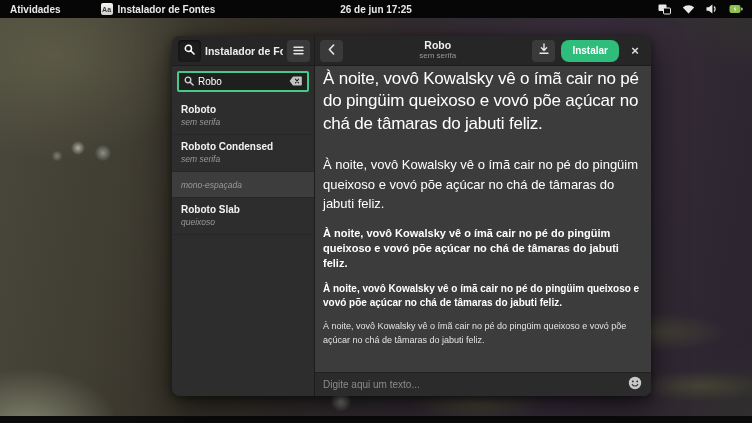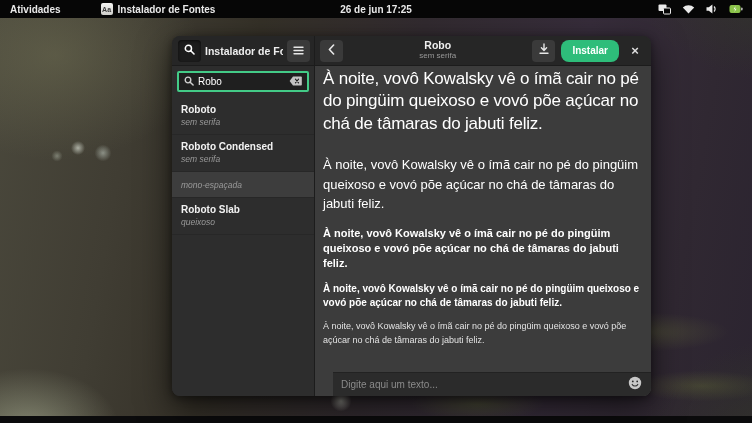--- a/index.html
+++ b/index.html
@@ -73,21 +73,21 @@
   
   .pane-right { background:#3c3c3c; display:flex; flex-direction:column; overflow:hidden; }
   .preview { flex:1; padding:2px 9px 0 8px; color:#fff; overflow:hidden; }
   .preview p { margin:0; }
   .pg1 { font-size:17px; line-height:1.32; letter-spacing:-.2px; margin-bottom:20px !important; }
   .pg2 { font-size:13px; line-height:1.5;  margin-bottom:12px !important; }
   .pg3 { font-size:11px; line-height:1.35; font-weight:bold; margin-bottom:12px !important; }
   .pg4 { font-size:10px; line-height:1.4;  font-weight:bold; margin-bottom:10px !important; }
   .pg5 { font-size:9px;  line-height:1.5;  color:#e3e3e3; }
   .typebar { height:24px; background:#2b2b2b; border-top:1px solid #222;
-    display:flex; align-items:center; padding:0 8px; gap:12px;margin-left:18px; }
+    display:flex; align-items:center; padding:0 8px; gap:12px; }
   .typebar input { flex:1; background:transparent; border:none; outline:none;
     color:#ddd; font-size:10px; font-family:inherit; }
   .typebar input::placeholder { color:#8b8b8b; }
   .emoji-btn { width:16px; height:16px; border:none; background:transparent; padding:0;
     display:flex; align-items:center; justify-content:center; }
 </style>
 </head>
 <body>
 
 <div class="screen">

